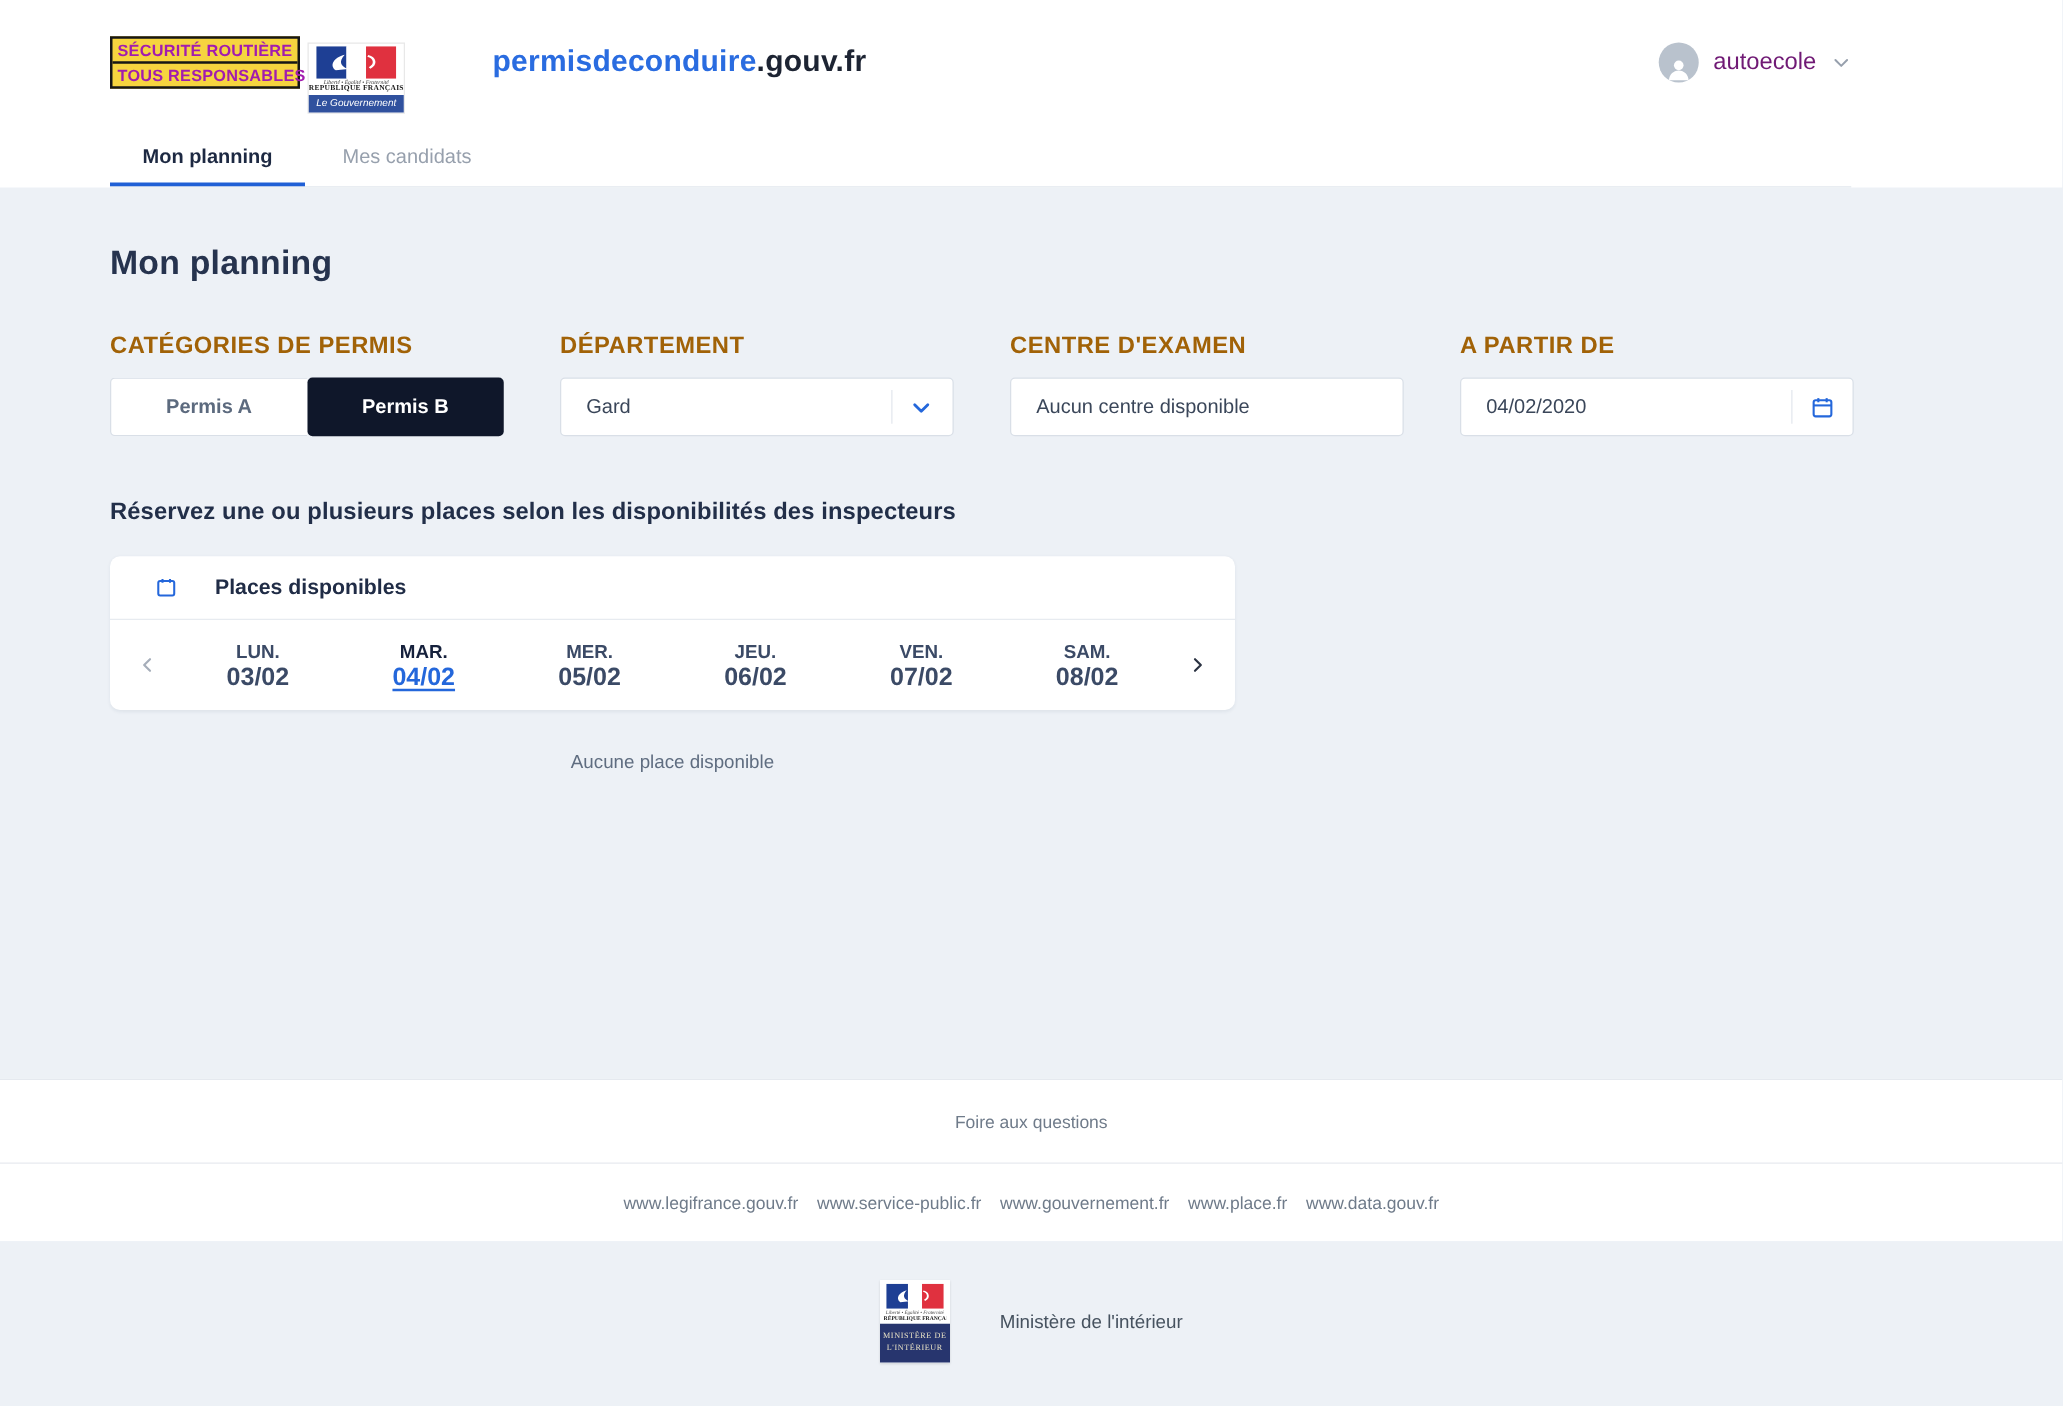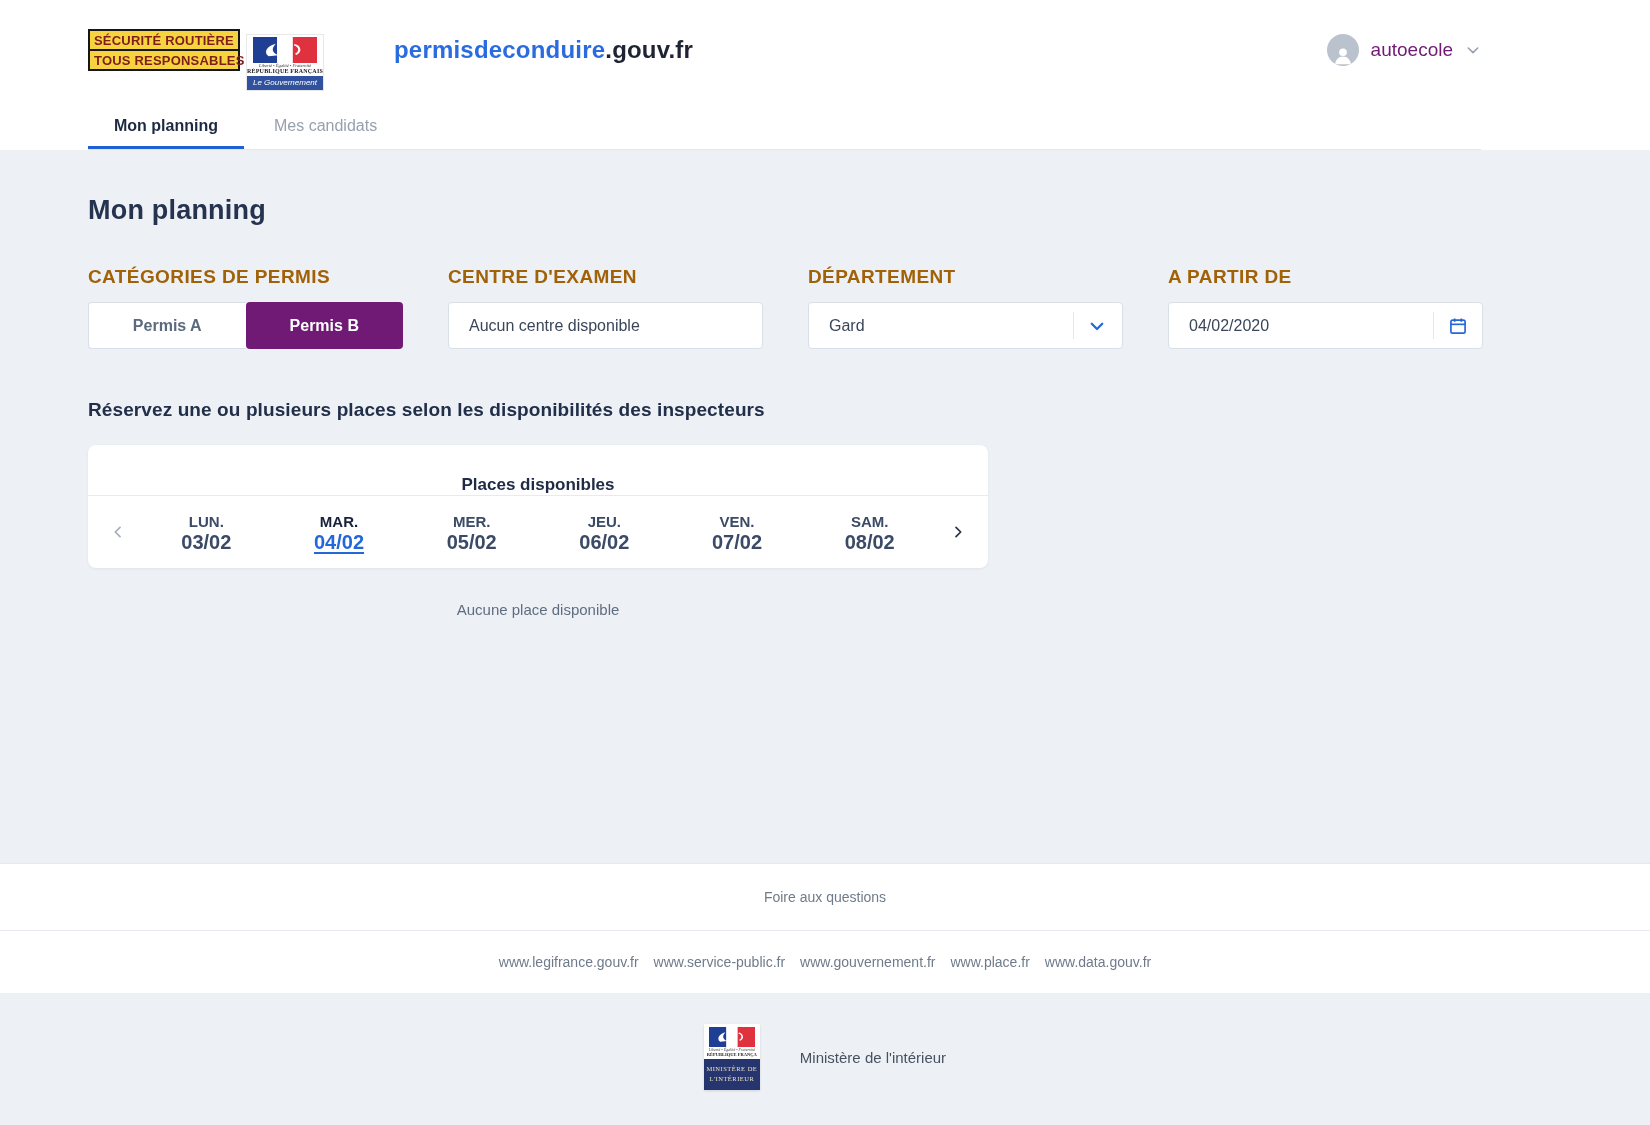--- a/index.html
+++ b/index.html
@@ -10,21 +10,21 @@
     color:#2b3950;
     overflow:hidden;
   }
   .content { width:1393px; margin-left:88px; }
 
   
   .topbar { background:#fff; }
   .topbar-inner { height:100px; display:flex; align-items:center; }
   .logos { display:flex; align-items:center; gap:6px; }
   .logo-sr { border:2px solid #161616; background:#f6d43f; width:152px; }
-  .logo-sr .l { font-weight:800; font-size:13px; letter-spacing:.2px; color:#7f1d1d; text-align:left; padding:2px 4px 1px; white-space:nowrap; }
+  .logo-sr .l { font-weight:800; font-size:13px; letter-spacing:.2px; color:#a21caf; text-align:left; padding:2px 4px 1px; white-space:nowrap; }
   .logo-sr .l:first-child { border-bottom:2px solid #161616; }
   .logo-rf { width:78px; background:#fff; border:1px solid #e8e8e8; text-align:center; padding-top:2px;margin-top:24px; }
   .logo-rf svg.flag { width:64px; height:26px; display:block; margin:0 auto; }
   .logo-rf .motto { font-family:"Liberation Serif", serif; font-style:italic; font-size:4.5px; color:#333; white-space:nowrap; overflow:hidden; }
   .logo-rf .rf-name { font-family:"Liberation Serif", serif; font-size:6px; font-weight:700; color:#1b1b1b; white-space:nowrap; overflow:hidden; letter-spacing:.2px; }
   .logo-rf .gouv { background:#30519e; color:#fff; font-style:italic; font-size:8px; padding:2px 0 3px; margin-top:2px; }
   .site-title { margin-left:70px; font-size:24px; font-weight:600; letter-spacing:.2px; }
   .site-title .brand { color:#2a6ce0; }
   .site-title .suffix { color:#1d2433; }
   .account { margin-left:auto; display:flex; align-items:center; gap:12px; cursor:pointer; }
@@ -47,28 +47,28 @@
   .filter-label { font-size:19px; font-weight:600; color:#a16207; letter-spacing:.4px; margin-bottom:14px; text-transform:uppercase; }
   .field { position:relative; height:47px; background:#fff; border:1px solid #d9dfe7; border-radius:4px; display:flex; align-items:center; font-size:16px; color:#3a4659; padding:0 20px; cursor:pointer; }
   .field .divider { position:absolute; right:48px; top:9px; bottom:9px; width:1px; background:#e4e8ee; }
   .field .cal-ic, .field .chev-down { position:absolute; right:14px; color:#2467db; }
   .field .chev-down { width:18px; height:18px; right:16px; }
   .field .cal-ic { width:20px; height:20px; }
 
   .toggle { display:flex; height:47px; border-radius:4px; }
   .toggle-btn { width:157.5px; display:flex; align-items:center; justify-content:center; font-size:16px; font-weight:600; cursor:pointer; }
   .toggle-btn.off { background:#fff; color:#5c6a7e; border:1px solid #d9dfe7; border-right:none; border-radius:4px 0 0 4px; }
-  .toggle-btn.on { background:#701a75; color:#fff; border-radius:4px; }
+  .toggle-btn.on { background:#0f172a; color:#fff; border-radius:4px; }
 
   h2.booking-heading { font-size:19px; font-weight:700; color:#222f49; margin-top:50px; margin-bottom:24px; letter-spacing:.1px; }
 
   .booking-row { display:flex; gap:40px; align-items:flex-start; }
   .places-col { width:900px; }
   .places-card { background:#fff; border-radius:8px; box-shadow:0 1px 3px rgba(30,50,90,.07); }
-  .places-card .card-head { display:flex; align-items:center; gap:30px; height:51px; padding:0 21px; border-bottom:1px solid #e7ebf0;flex-direction:column; }
+  .places-card .card-head { display:flex; align-items:center; gap:30px; height:51px; padding:0 36px; border-bottom:1px solid #e7ebf0; }
   .card-head .cal-ic { width:18px; height:18px; color:#2467db; }
   .card-head .card-title { font-size:17px; font-weight:700; color:#202c46; }
   .days-row { display:flex; align-items:center; height:72px; padding:0 8px; }
   .arrow-btn { width:44px; height:44px; border:none; background:none; display:flex; align-items:center; justify-content:center; cursor:pointer; }
   .arrow-btn svg { width:16px; height:16px; }
   .arrow-left { color:#a6aeba; }
   .arrow-right { color:#2b3342; }
   .day-cell { flex:1; text-align:center; cursor:pointer; line-height:21px; }
   .day-name { font-size:15px; font-weight:600; color:#3b4a66; }
   .day-date { font-size:20px; font-weight:600; color:#3b4a66; }
@@ -150,33 +150,33 @@
 
     <div class="filters">
       <div class="filter-group">
         <div class="filter-label">CATÉGORIES DE PERMIS</div>
         <div class="toggle">
           <div class="toggle-btn off">Permis A</div>
           <div class="toggle-btn on">Permis B</div>
         </div>
       </div>
       <div class="filter-group">
-        <div class="filter-label">CENTRE D'EXAMEN</div>
-        <div class="field">
-          <span>Aucun centre disponible</span>
-        </div>
-      </div>
-      <div class="filter-group">
         <div class="filter-label">DÉPARTEMENT</div>
         <div class="field">
           <span>Gard</span>
           <span class="divider"></span>
           <svg class="chev-down" viewBox="0 0 24 24" fill="none" stroke="currentColor" stroke-width="3" stroke-linecap="round" stroke-linejoin="round">
               <polyline points="5 9 12 16 19 9"></polyline>
             </svg>
+        </div>
+      </div>
+      <div class="filter-group">
+        <div class="filter-label">CENTRE D'EXAMEN</div>
+        <div class="field">
+          <span>Aucun centre disponible</span>
         </div>
       </div>
       <div class="filter-group">
         <div class="filter-label">A PARTIR DE</div>
         <div class="field">
           <span>04/02/2020</span>
           <span class="divider"></span>
           <svg class="cal-ic" viewBox="0 0 24 24" fill="none" stroke="currentColor" stroke-width="2">
               <rect x="3.5" y="5" width="17" height="15.5" rx="2"></rect>
               <line x1="3.5" y1="10" x2="20.5" y2="10"></line>

